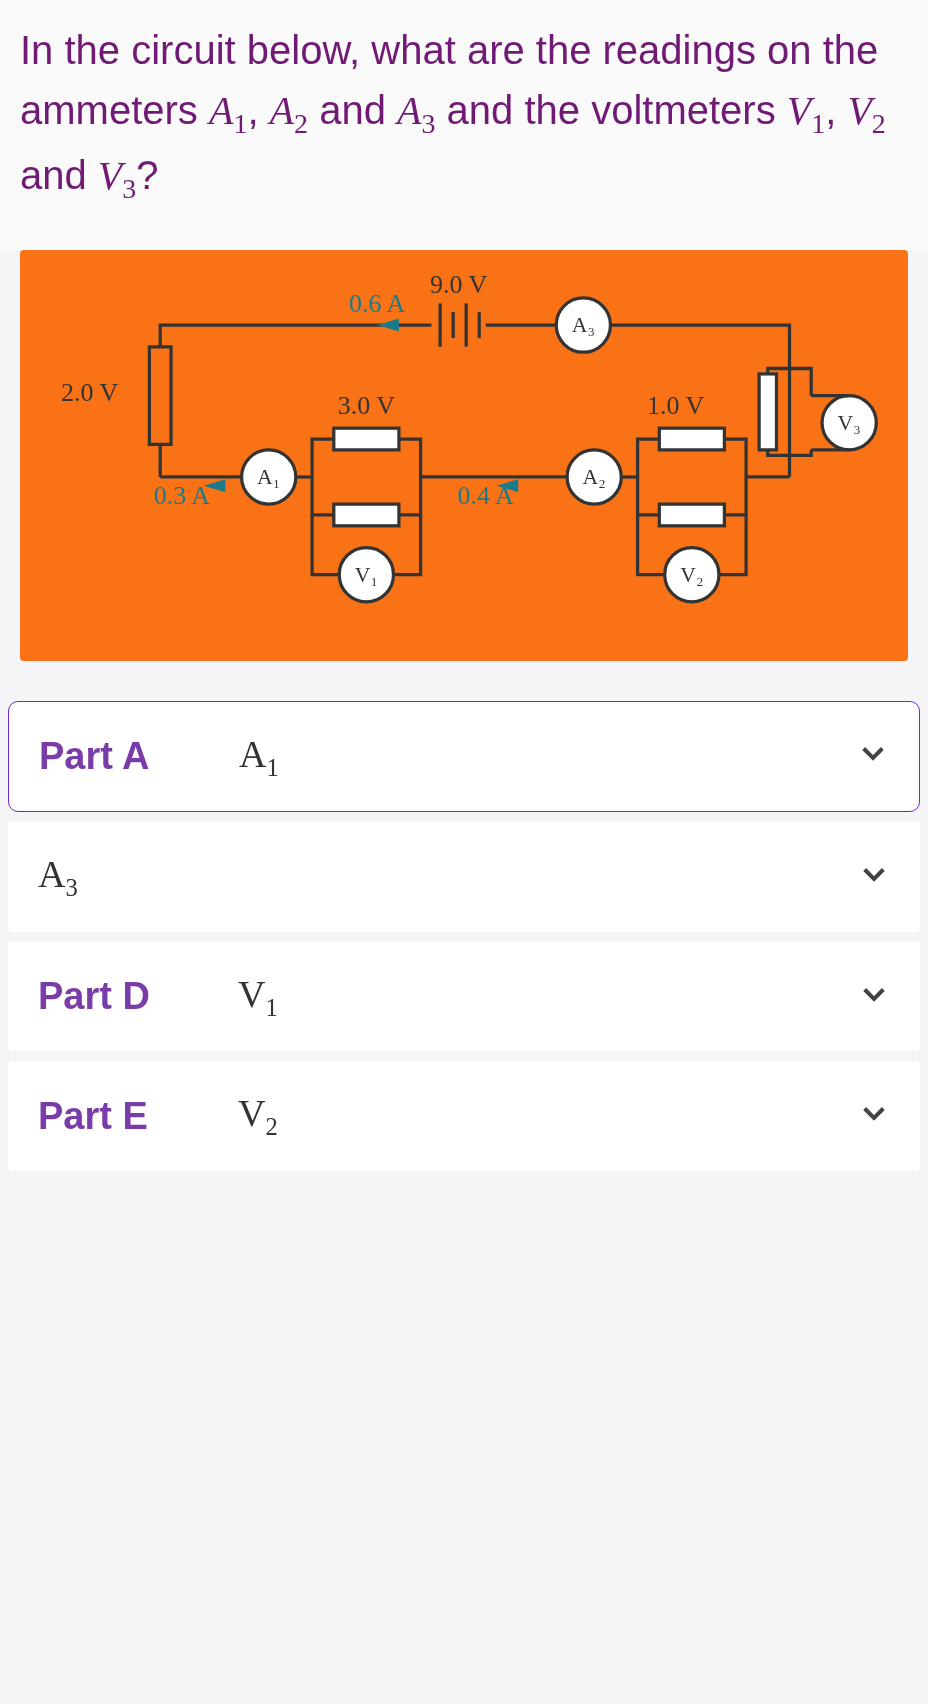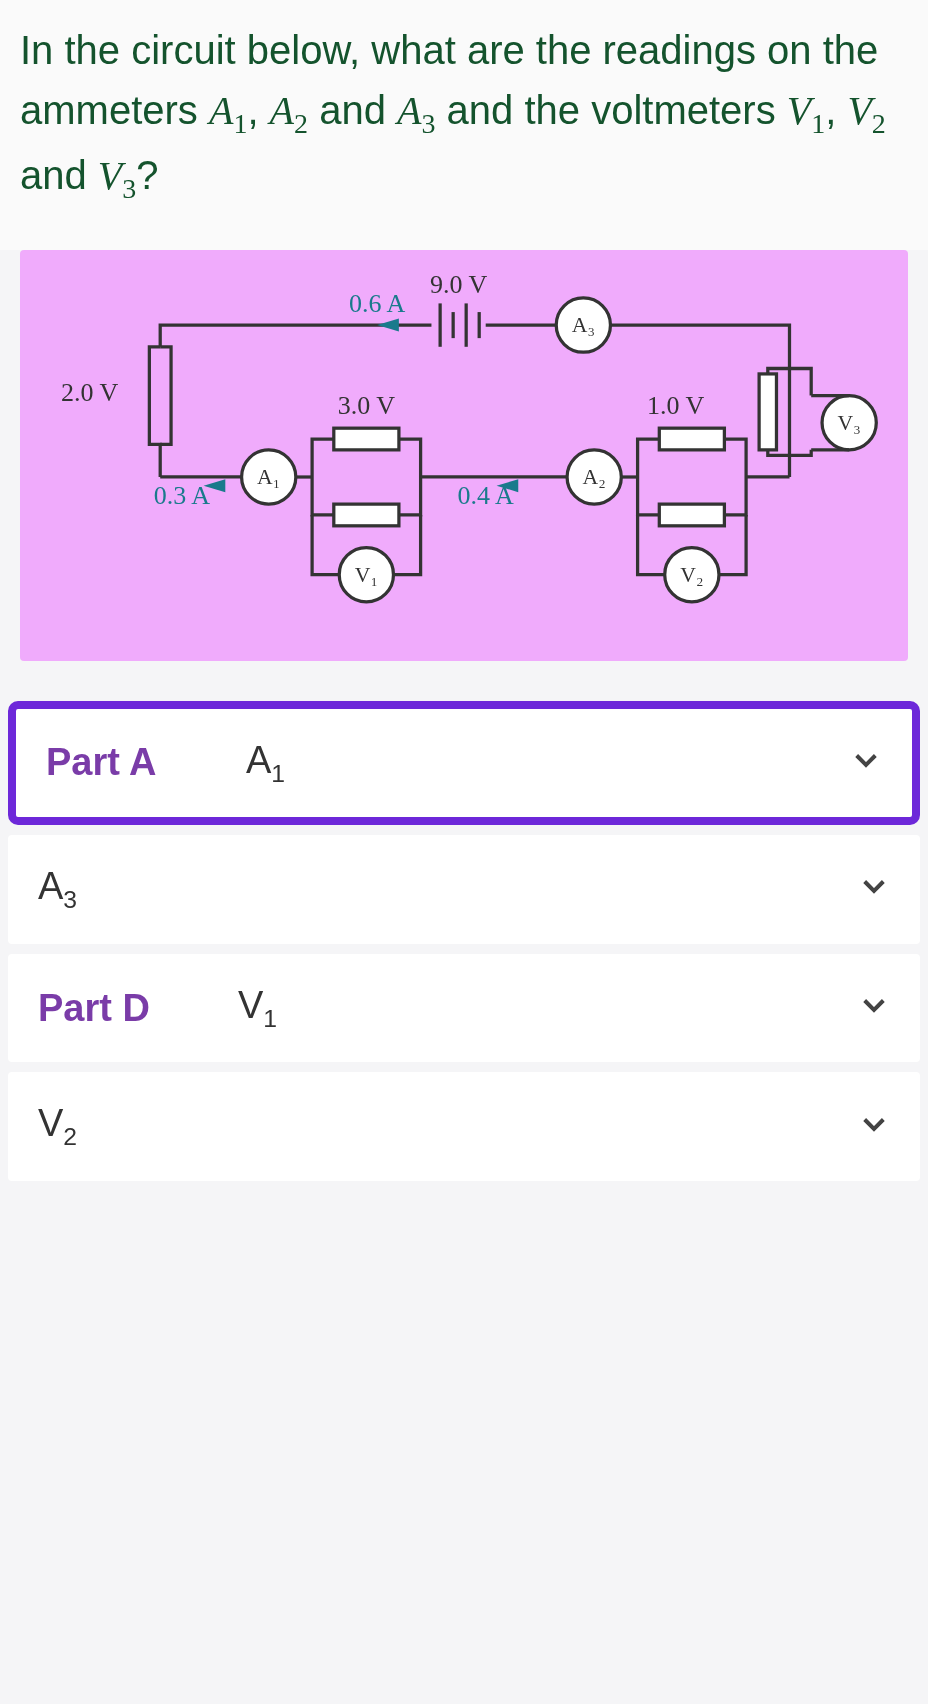--- a/index.html
+++ b/index.html
@@ -7,59 +7,59 @@
     font-family: Georgia, 'Times New Roman', serif;
     background: #f5f5f7;
     width: 928px;
     color: #222;
   }
   .question-text {
     padding: 20px 20px 40px 20px;
     font-size: 40px;
     line-height: 1.5;
     font-family: Arial, Helvetica, sans-serif;
-    color: #14532d;
+    color: #701a75;
     background: #fafafa;
   }
   .question-text .math { font-family: 'Times New Roman', serif; font-style: italic; }
   .question-text .sub { font-size: 0.7em; vertical-align: sub; font-style: normal;}
   
   .diagram-box {
     margin: 0 20px 40px 20px;
-    background: #f0abfc;
+    background: #f97316;
     border-radius: 4px;
     padding: 10px;
   }
   .diagram-box svg { display: block; width: 100%; height: auto; }
 
   .parts-list { margin: 0 8px; }
   .part-row {
     background: #fff;
     border-radius: 4px;
     margin-bottom: 10px;
     padding: 30px 30px;
     display: flex;
     align-items: center;
     font-size: 38px;
     font-family: Arial, Helvetica, sans-serif;
     color: #333;
     position: relative;
   }
   .part-row.active {
-    border: 8px solid #6d28d9;
+    border: 1px solid #6d28d9;
     border-radius: 10px;
   }
   .part-label {
     color: #7a3ca8;
     font-weight: 700;
     width: 200px;
     flex-shrink: 0;
   }
   .part-value {
-    font-family: Liberation Sans, sans-serif;
+    font-family: Liberation Serif, serif;
     font-weight: 400;
   }
   .part-value .base { font-style: normal; }
   .part-value .sub { font-size: 0.65em; vertical-align: sub; }
   .chevron {
     position: absolute;
     right: 30px;
     top: 50%;
     transform: translateY(-50%);
   }
@@ -208,20 +208,21 @@
       <span class="base">V</span><span class="sub">1</span>
     </span>
     <span class="chevron">
       <svg viewBox="0 0 24 24">
           <polyline points="5 9 12 16 19 9"></polyline>
         </svg>
     </span>
   </div>
 
   <div class="part-row">
+    <span class="part-label">Part E</span>
     <span class="part-value">
       <span class="base">V</span><span class="sub">2</span>
     </span>
     <span class="chevron">
       <svg viewBox="0 0 24 24">
           <polyline points="5 9 12 16 19 9"></polyline>
         </svg>
     </span>
   </div>
 

